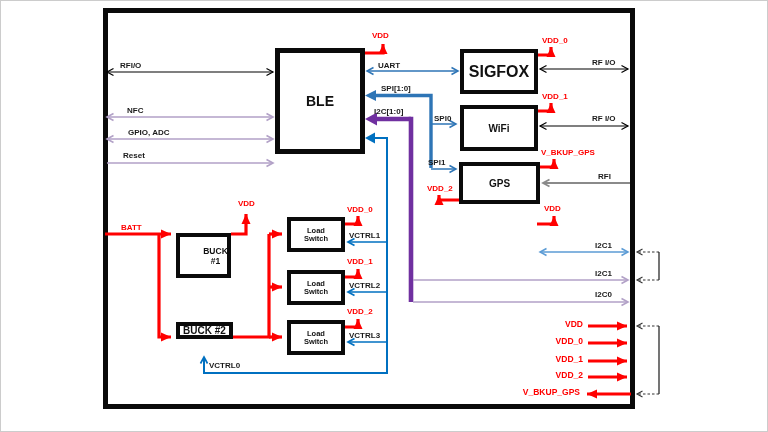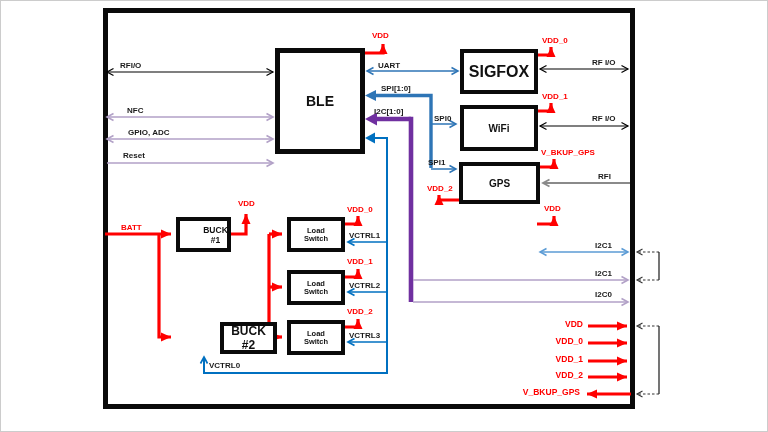--- a/index.html
+++ b/index.html
@@ -144,25 +144,25 @@
 
   <div class="block" style="left:460px;top:105px;width:78px;height:46px;font-size:10px;">
     <span>WiFi</span>
   </div>
 
   <div class="block" style="left:459px;top:162px;width:81px;height:42px;font-size:10px;">
     <span>GPS</span>
   </div>
 
 
-  <div class="block" style="left:176px;top:217px;width:55px;height:35px;font-size:8.5px;padding-left:24px;">
+  <div class="block" style="left:176px;top:233px;width:55px;height:45px;font-size:8.5px;padding-left:24px;">
     <span>BUCK #1</span>
   </div>
 
-  <div class="block" style="left:176px;top:322px;width:57px;height:32px;font-size:12px;margin-left:44px;">
+  <div class="block" style="left:176px;top:322px;width:57px;height:17px;font-size:10px;">
     <span>BUCK #2</span>
   </div>
 
   <div class="block" style="left:287px;top:217px;width:58px;height:35px;font-size:7.5px;line-height:8px;">
     <span>Load</span>
     <span>Switch</span>
   </div>
 
   <div class="block" style="left:287px;top:270px;width:58px;height:35px;font-size:7.5px;line-height:8px;">
     <span>Load</span>

